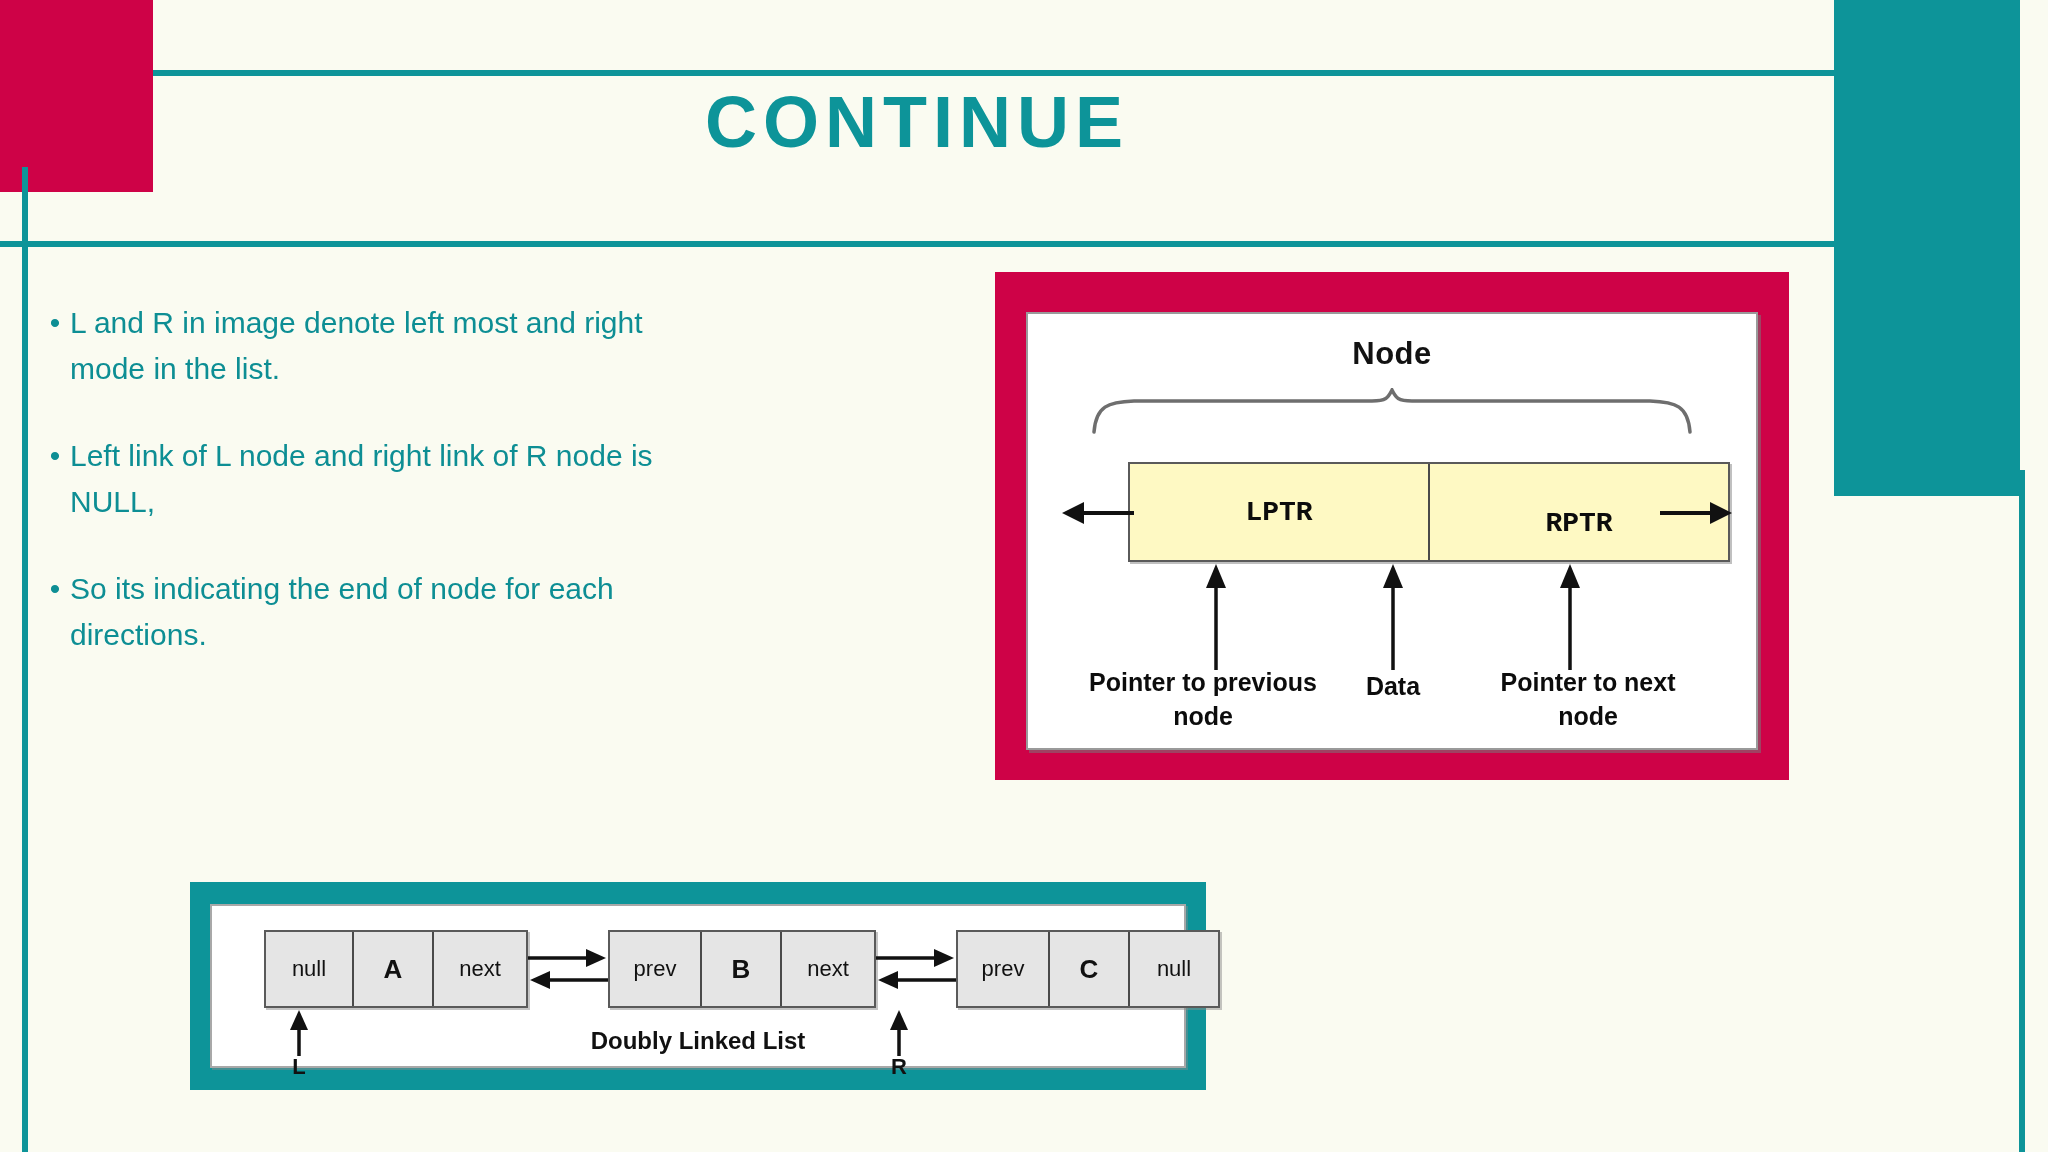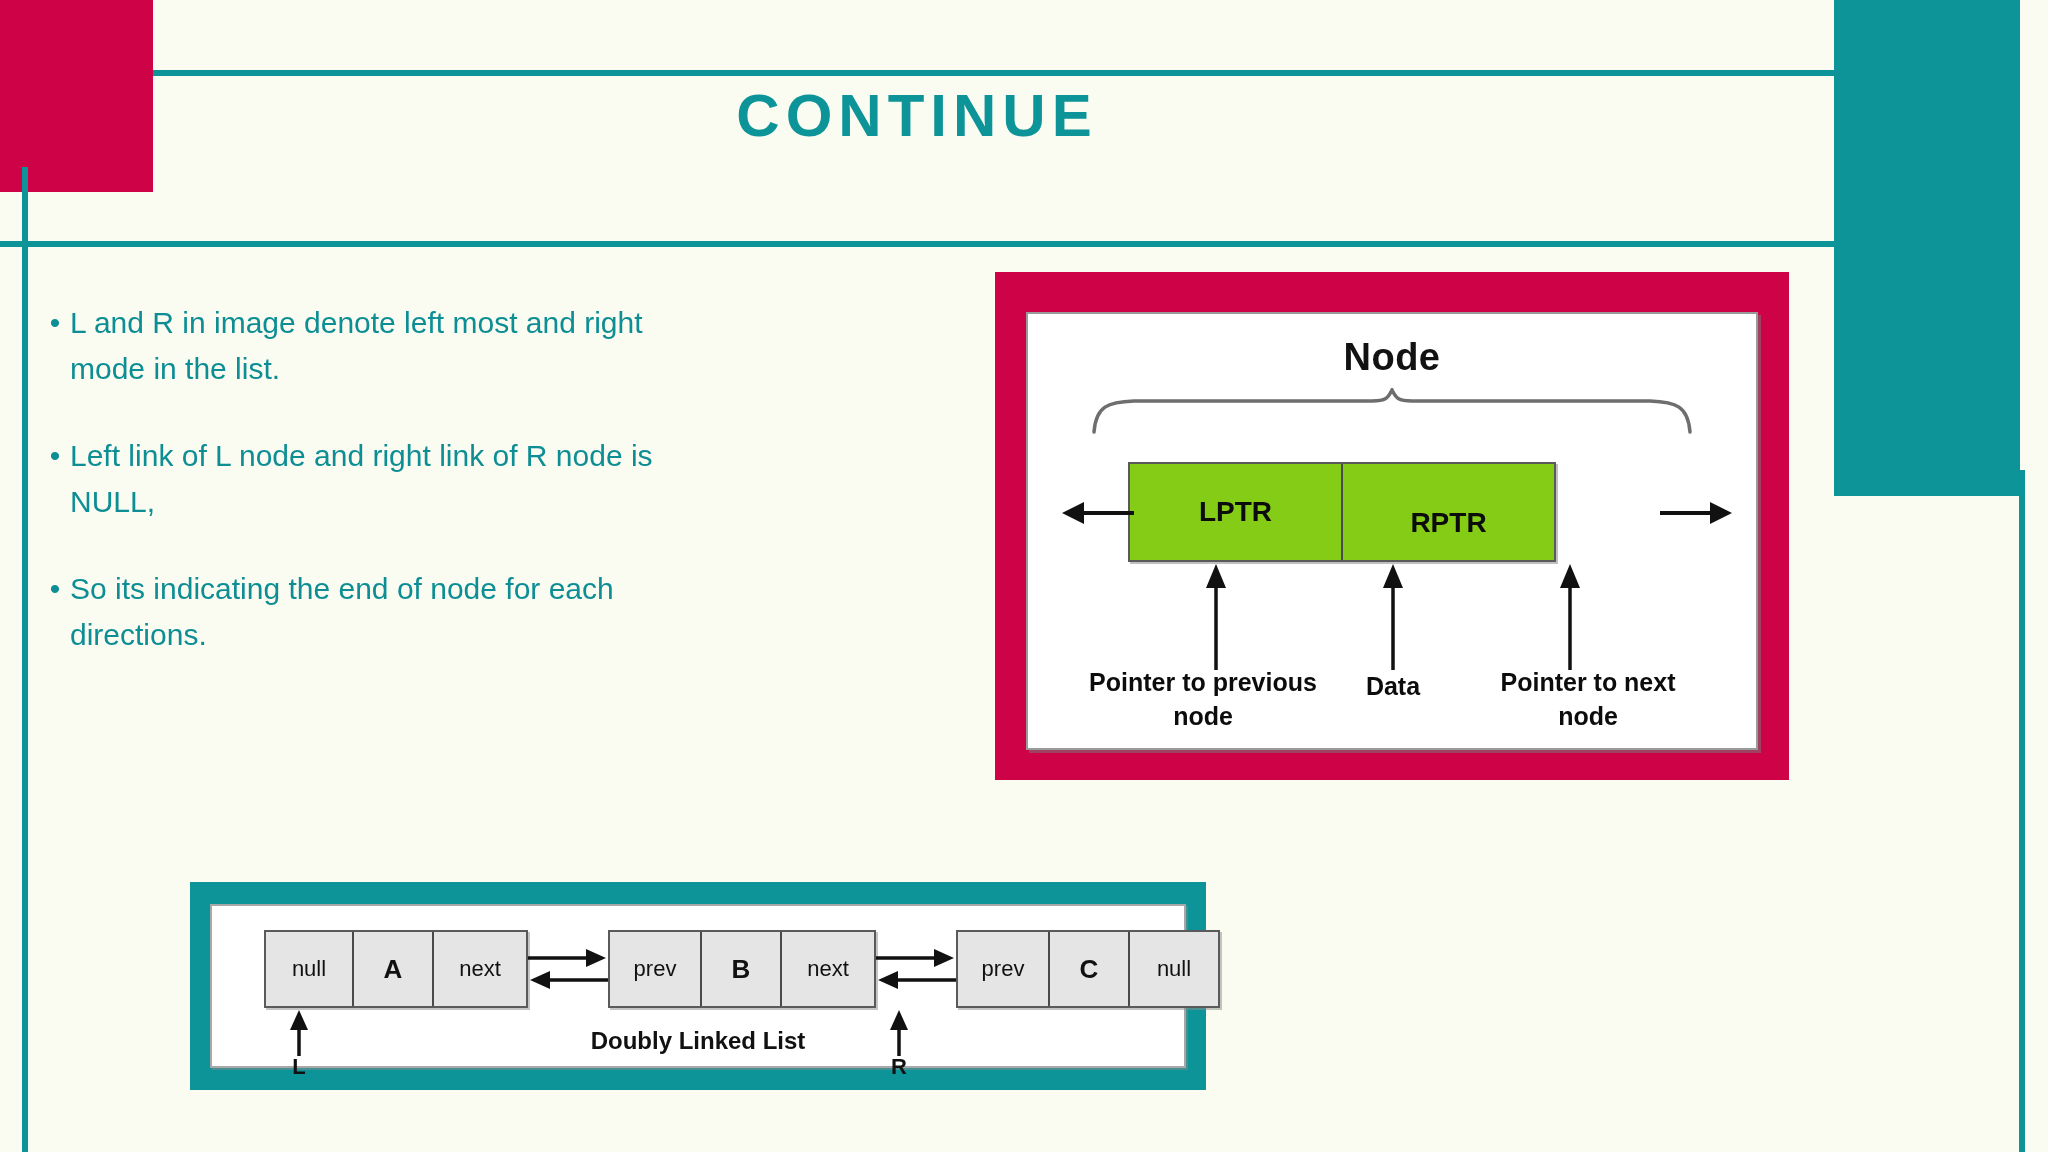--- a/index.html
+++ b/index.html
@@ -35,21 +35,21 @@
   .deco-line-right{
     position:absolute; left:2019px; top:470px; width:6px; height:682px;
     background:#0D9499;
   }
 
   
   .title{
     position:absolute; left:0; top:86px; width:1834px;
     text-align:center;
     color:#0D9499;
-    font-size:60px;
+    font-size:72px;
     font-weight:bold;
     letter-spacing:6px;
     line-height:1;
   }
 
   
   .bullets{
     position:absolute; left:40px; top:300px; width:640px;
   }
   .bullet{
@@ -81,31 +81,32 @@
   .node-inner{
     width:100%; height:100%;
     background:#FFFFFF;
     border:2px solid #9a9a9a;
     box-shadow:3px 3px 0 0 rgba(120,120,120,0.55);
     position:relative;
   }
   .node-title{
     position:absolute; left:0; top:22px; width:100%;
     text-align:center;
-    font-size:38px; font-weight:bold; color:#121212;
+    font-size:31px; font-weight:bold; color:#121212;
     letter-spacing:0.5px;
   }
   .node-brace{ position:absolute; left:62px; top:74px; }
   .node-row{
     position:absolute; left:100px; top:148px;
-    width:428px; height:100px;
+    width:602px; height:100px;
     display:flex;
     border:2px solid #5a5a5a;
     box-shadow:2px 2px 0 0 rgba(130,130,130,0.5);
-    background:#84cc16;
+    background:#fef9c3;
+    font-family:Liberation Mono, monospace;
   }
   .node-cell{
     flex:1 1 0;
     display:flex; align-items:center; justify-content:center;
     font-size:28px; font-weight:bold; color:#0c0c0c;
     border-right:2px solid #4a4a4a;
   }
   .node-cell:last-child{ border-right:none;margin-top:22px; }
   .node-arrow-l{ position:absolute; left:32px; top:186px; }
   .node-arrow-r{ position:absolute; left:632px; top:186px; }

